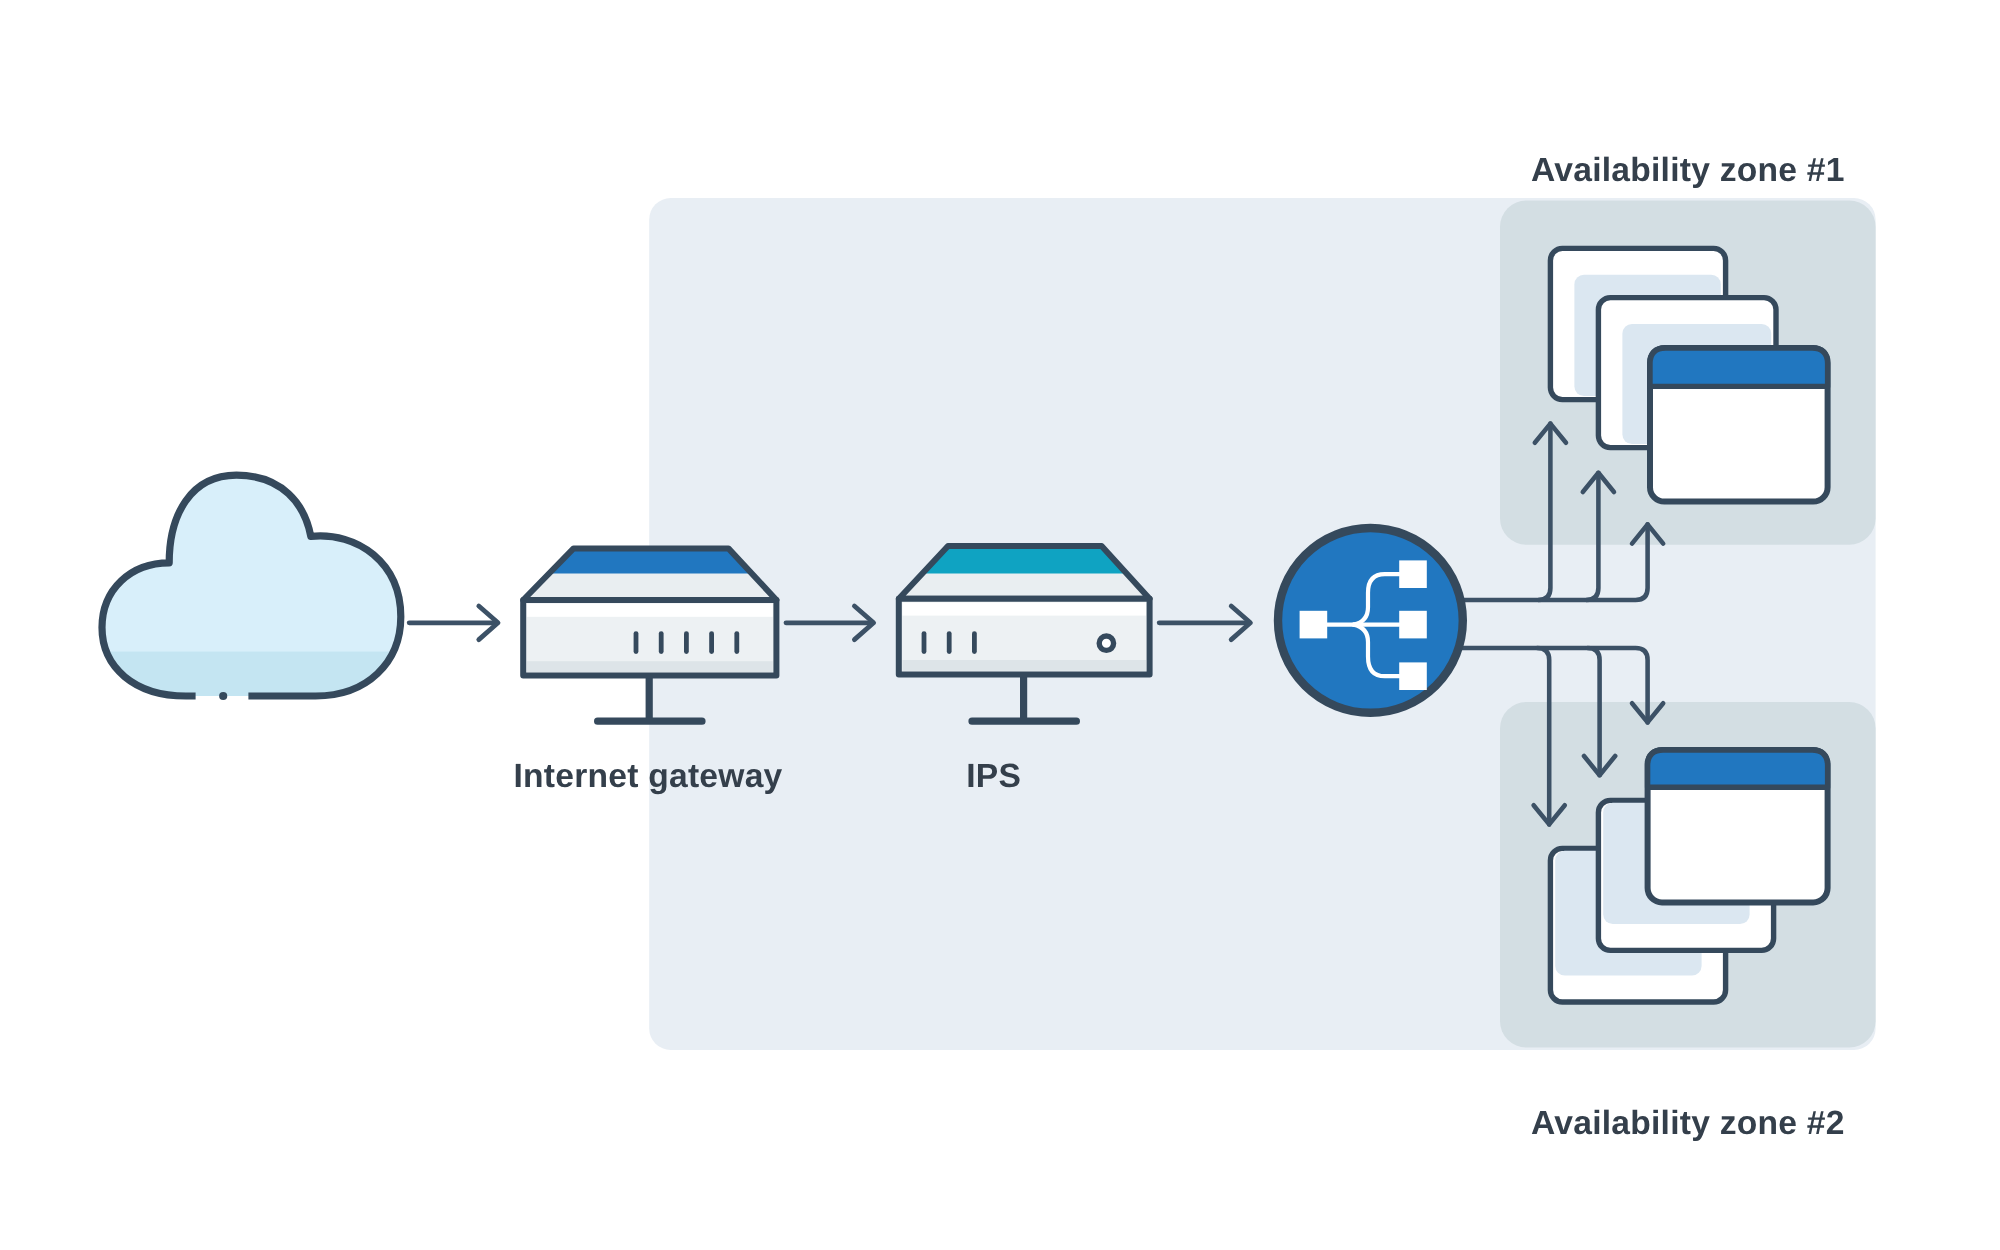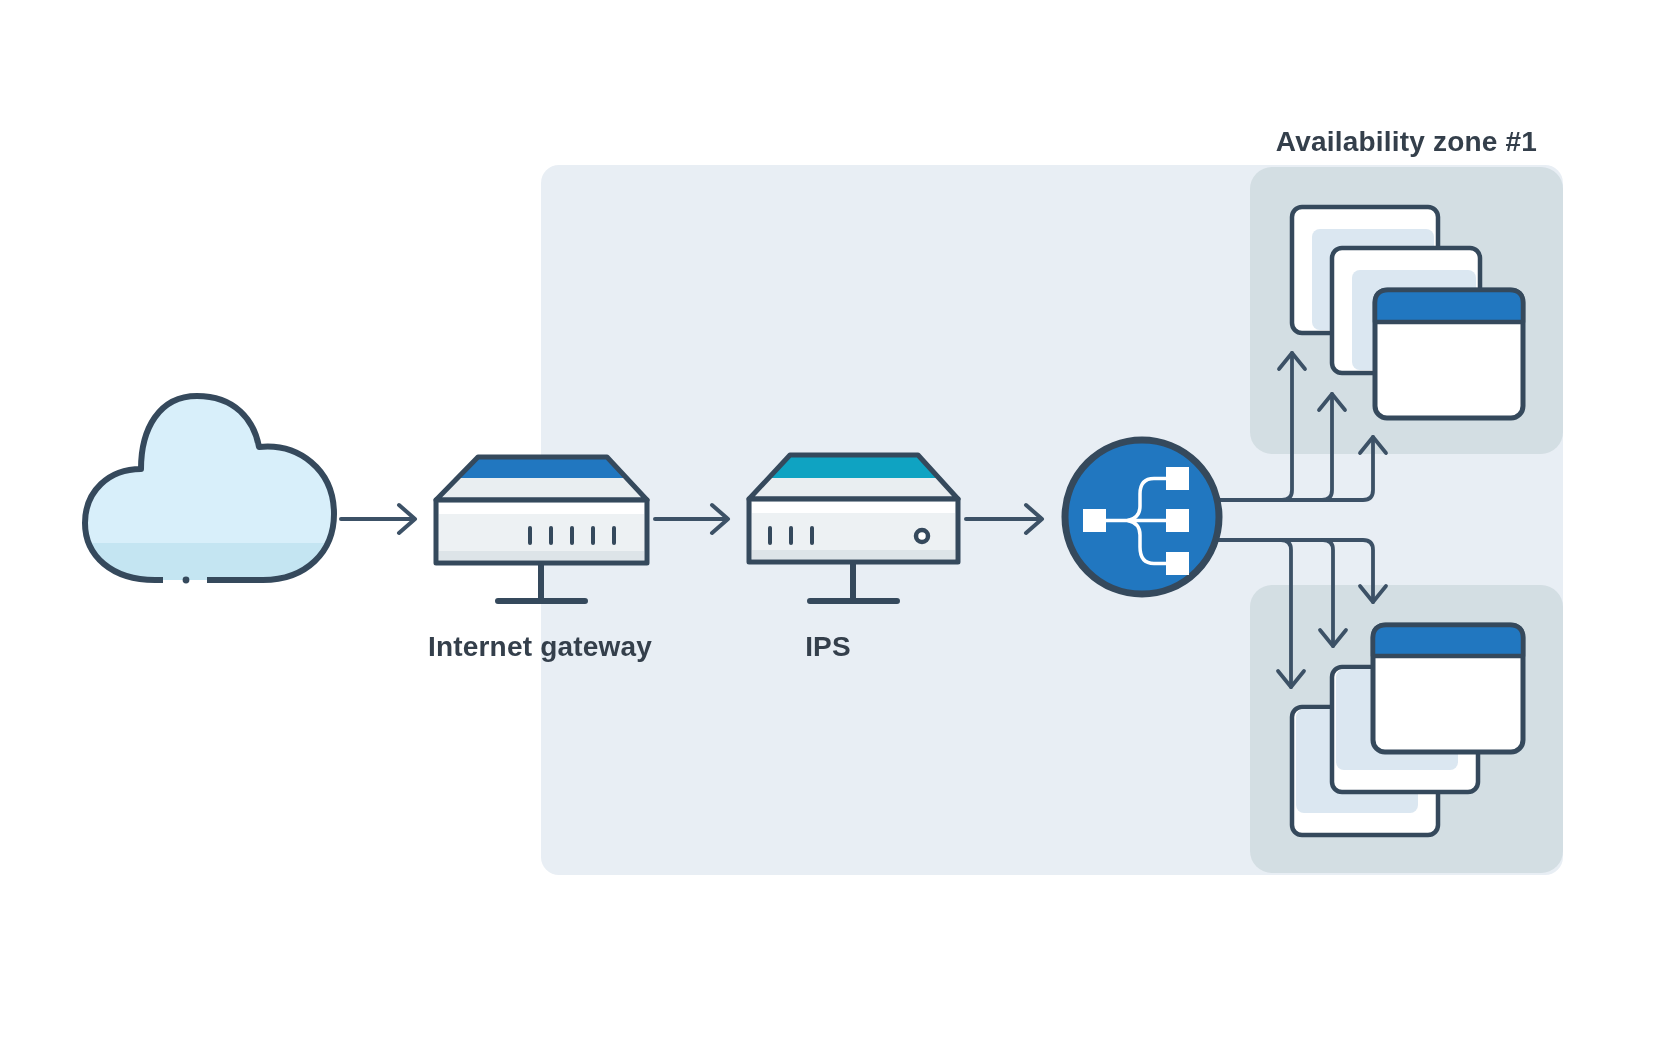--- a/index.html
+++ b/index.html
@@ -154,18 +154,19 @@
     </g>
     <g>
       <rect x="1373" y="625" width="150" height="127" rx="12" style="fill:var(--white);stroke:var(--ink);stroke-width:5"></rect>
       <path d="M1373,656 L1373,638 Q1373,625 1386,625 L1510,625 Q1523,625 1523,638 L1523,656 Z" style="fill:var(--blue);stroke:var(--ink);stroke-width:4.5;stroke-linejoin:round"></path>
     </g>
   </g>
 </svg>
 
 <div class="label zone-label" style="left:1250px;top:102px;">Availability zone #1</div>
 
+<div class="label zone-label" style="left:1250px;top:896px;">Availability zone #2</div>
 
 <div class="label centered" style="left:540px;top:631px;text-align:right;">Internet gateway</div>
 
 <div class="label centered" style="left:828px;top:631px;">IPS</div>
 
 </div>
 
 </body></html>

